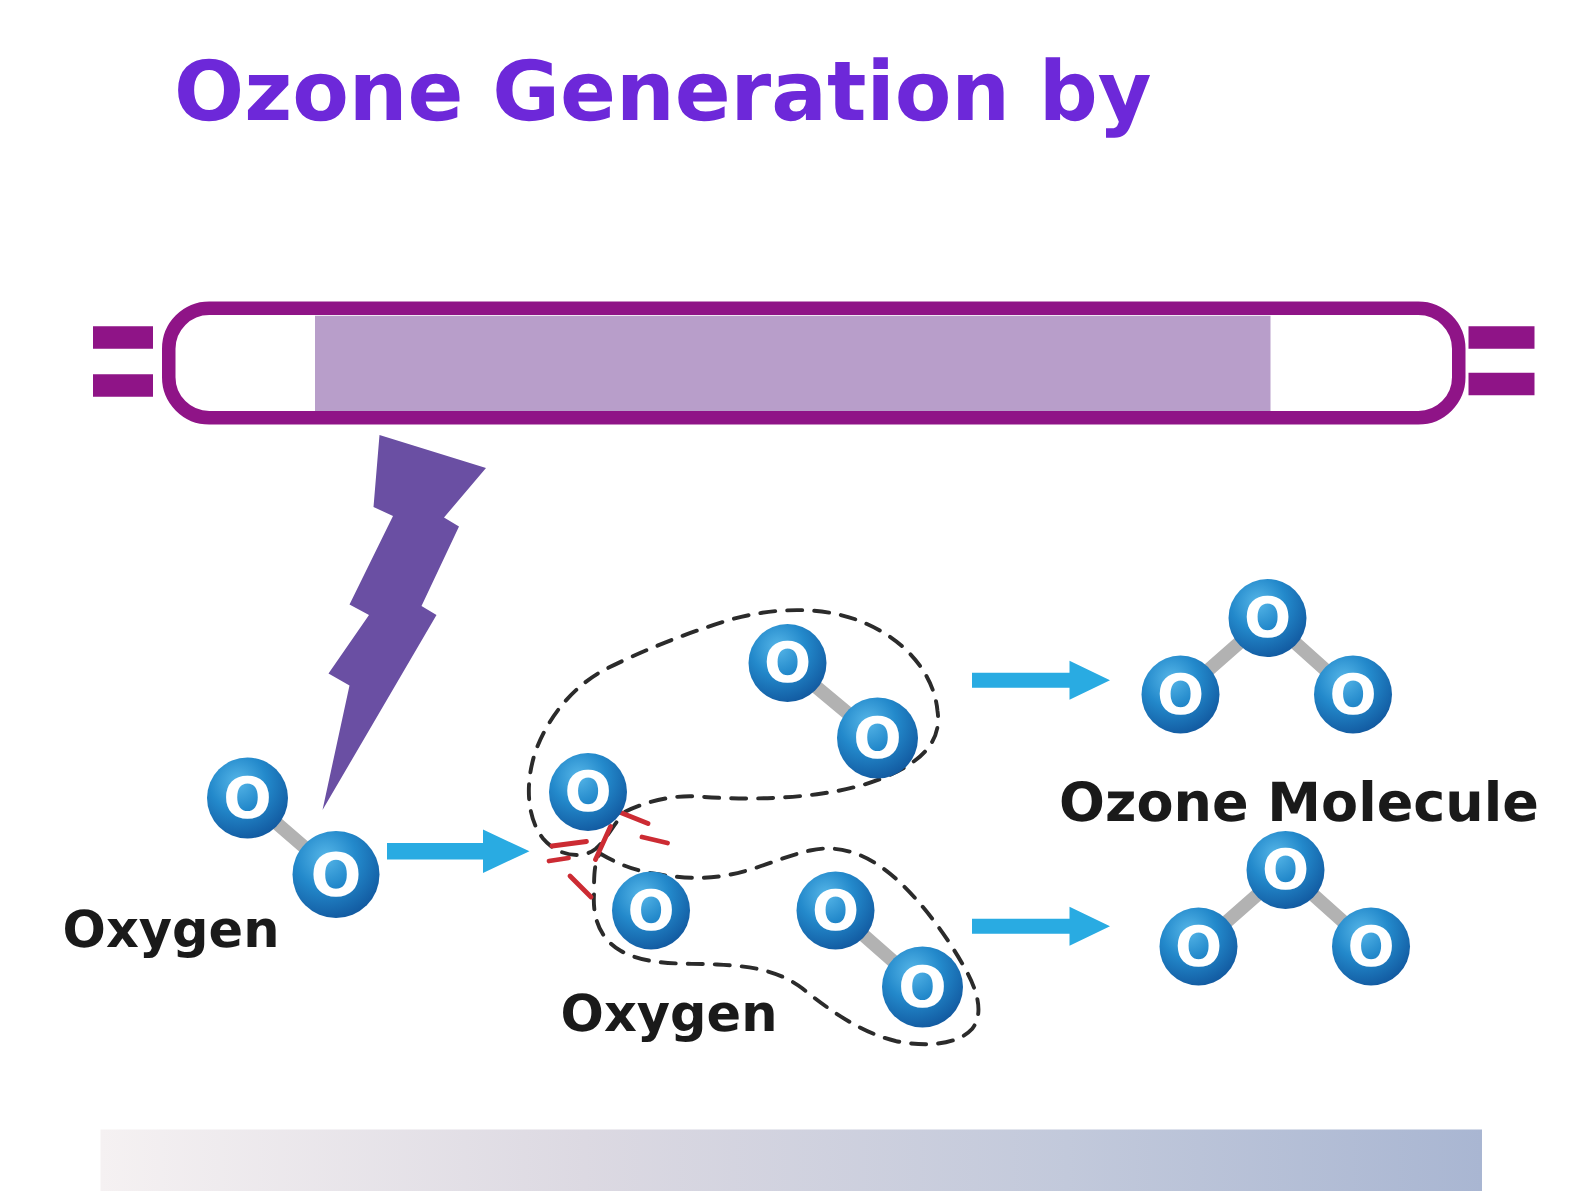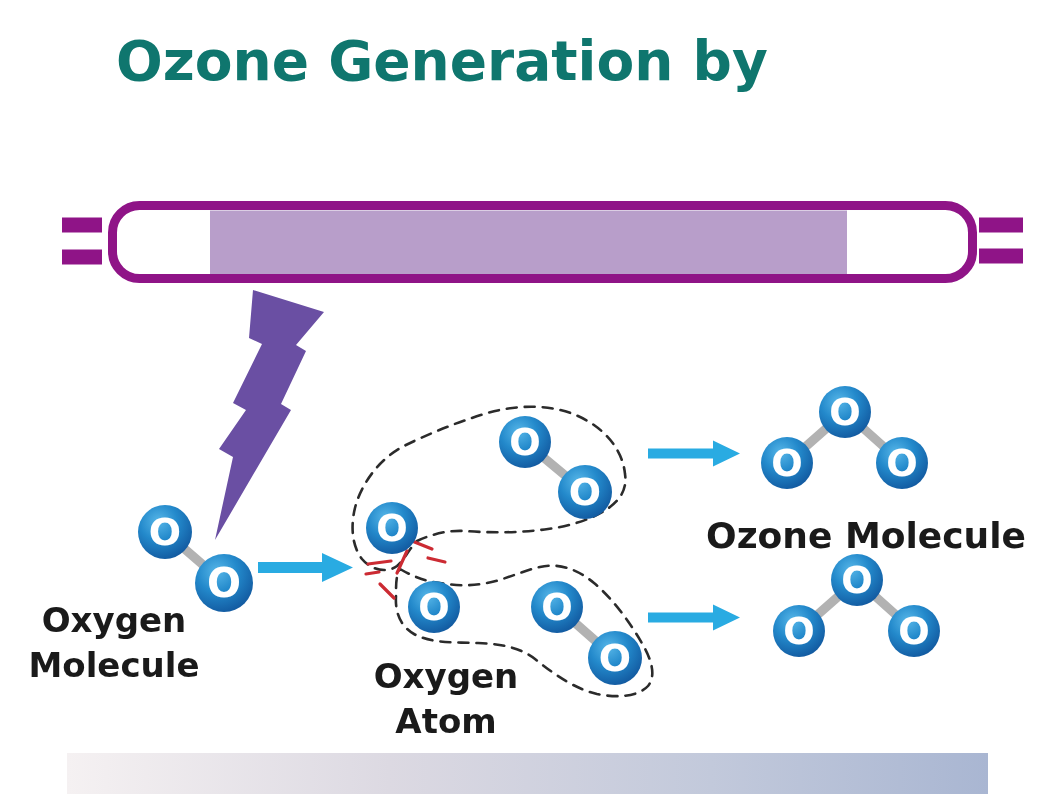--- a/index.html
+++ b/index.html
@@ -6,21 +6,21 @@
   .stage{
     position:relative;
     width:1054px;height:794px;
     background:#ffffff;
     overflow:hidden;
     font-family:"DejaVu Sans","Liberation Sans",sans-serif;
   }
   .stage svg{position:absolute;left:0;top:0;}
   .title{
     position:absolute;left:116px;top:22px;
-    font-size:55px;font-weight:bold;color:#0f766e;
+    font-size:55px;font-weight:bold;color:#6d28d9;
     line-height:1.44;letter-spacing:0px;white-space:nowrap;
   }
   .lbl{
     position:absolute;
     font-weight:bold;color:#1a1a1a;
     text-align:center;transform:translateX(-50%);
     line-height:1.32;white-space:nowrap;
   }
   .lbl-oxygen-molecule{left:114px;top:598px;font-size:34px;}
   .lbl-oxygen-atom{left:446px;top:654px;font-size:34px;}
@@ -142,21 +142,19 @@
 
     <rect x="67" y="753" width="921" height="41" fill="url(#barGrad)"></rect>
   </svg>
 
   <div class="title">
     <div>Ozone Generation by</div>
   </div>
 
   <div class="lbl lbl-oxygen-molecule">
     <div>Oxygen</div>
-    <div>Molecule</div>
   </div>
   <div class="lbl lbl-oxygen-atom">
     <div>Oxygen</div>
-    <div>Atom</div>
   </div>
   <div class="lbl lbl-ozone-molecule">Ozone Molecule</div>
 
 </div>
 
 </body></html>

